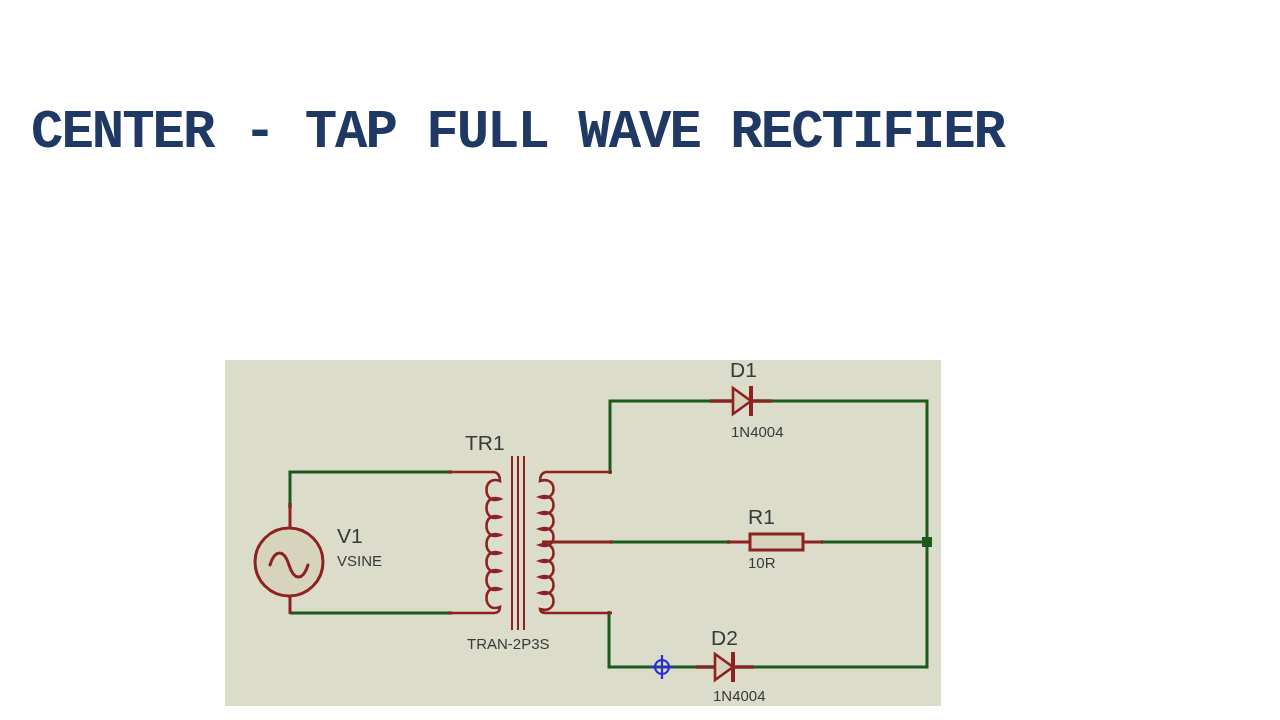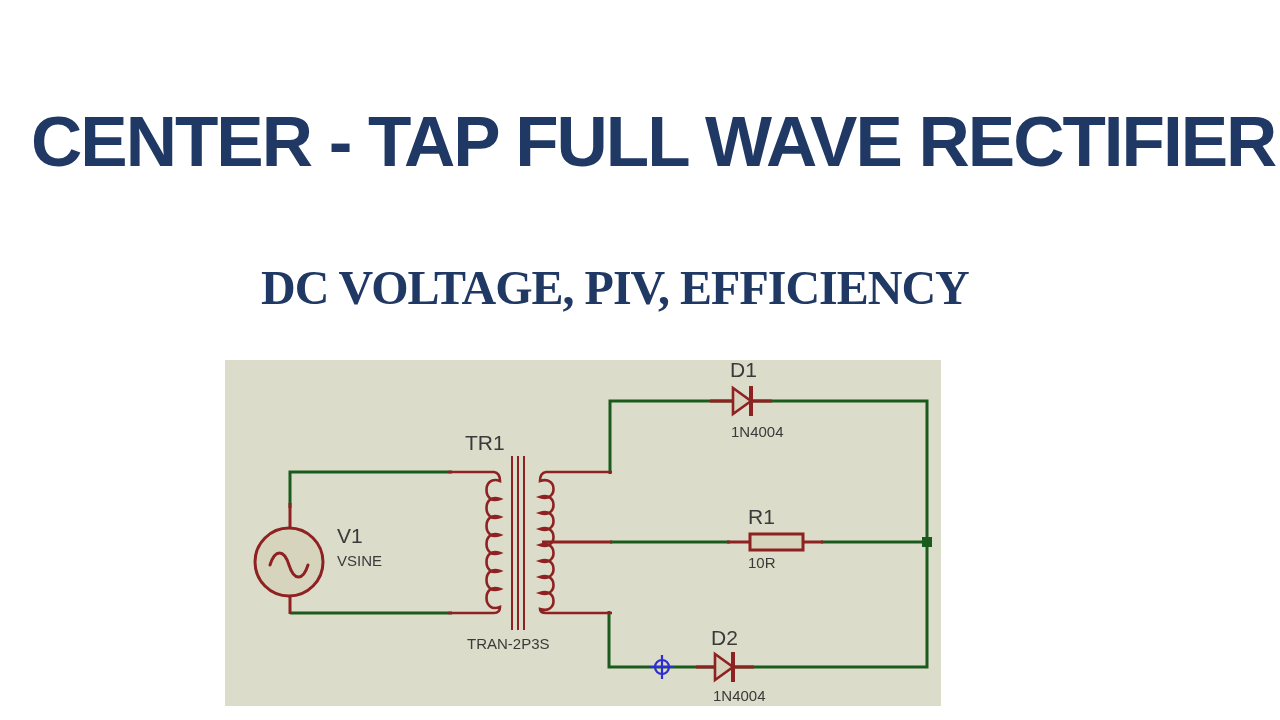--- a/index.html
+++ b/index.html
@@ -11,22 +11,22 @@
     --label-gray:#3a3a3a;
     --marker-blue:#2d2dd4;
     --page-bg:#ffffff;
   }
   *{margin:0;padding:0;box-sizing:border-box;}
   html,body{width:1280px;height:720px;background:var(--page-bg);overflow:hidden;
     font-family:"Liberation Sans",sans-serif;}
   .stage{position:relative;width:1280px;height:720px;background:var(--page-bg);}
   .slide-title{
     position:absolute;left:31px;top:106px;width:1230px;
-    font-family:Liberation Sans, sans-serif;font-weight:bold;
-    font-size:71px;letter-spacing:-2px;line-height:1.0;
+    font-family:Liberation Mono, monospace;font-weight:bold;
+    font-size:54px;letter-spacing:-2px;line-height:1.0;
     color:var(--title-navy);white-space:nowrap;
   }
   .slide-subtitle{
     position:absolute;left:261px;top:264px;width:1000px;
     font-family:"Liberation Serif",serif;font-weight:bold;
     font-size:48px;letter-spacing:-1px;line-height:1.0;
     color:var(--title-navy);white-space:nowrap;
   }
   .circuit-panel{
     position:absolute;left:225px;top:360px;width:716px;height:346px;
@@ -45,21 +45,20 @@
   .marker{stroke:var(--marker-blue);stroke-width:2.2;fill:none;}
   .ref-label{font-family:"Liberation Sans",sans-serif;font-size:21px;fill:var(--label-gray);}
   .model-label{font-family:"Liberation Sans",sans-serif;font-size:15px;fill:var(--label-gray);}
 </style>
 </head>
 <body>
 
 <div class="stage">
 
   <div class="slide-title">CENTER - TAP FULL WAVE RECTIFIER</div>
-  <div class="slide-subtitle">DC VOLTAGE, PIV, EFFICIENCY</div>
 
   <div class="circuit-panel">
     <svg width="716" height="346" viewBox="225 360 716 346">
 
       <g>
         <path class="wire" d="M290 508 V472 H452"></path>
         <path class="wire" d="M290 613 H452"></path>
         <path class="wire" d="M609 611 V667 H927 V401 H610 V474"></path>
         <path class="wire" d="M610 542 H730"></path>
         <path class="wire" d="M821 542 H927"></path>

